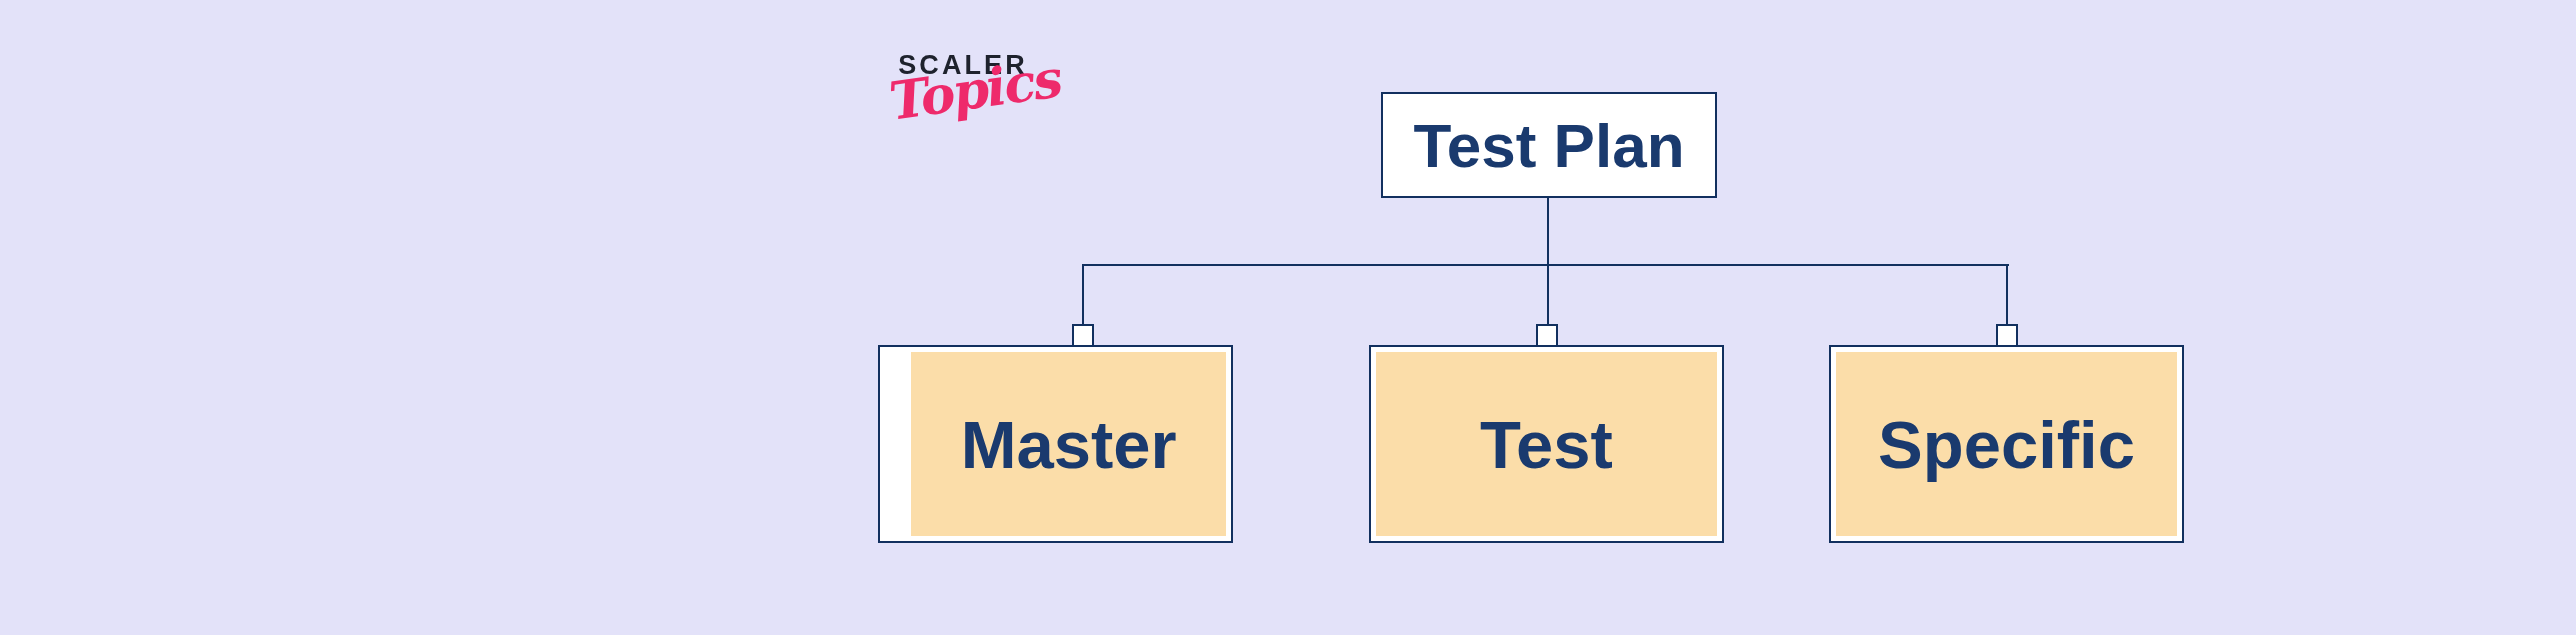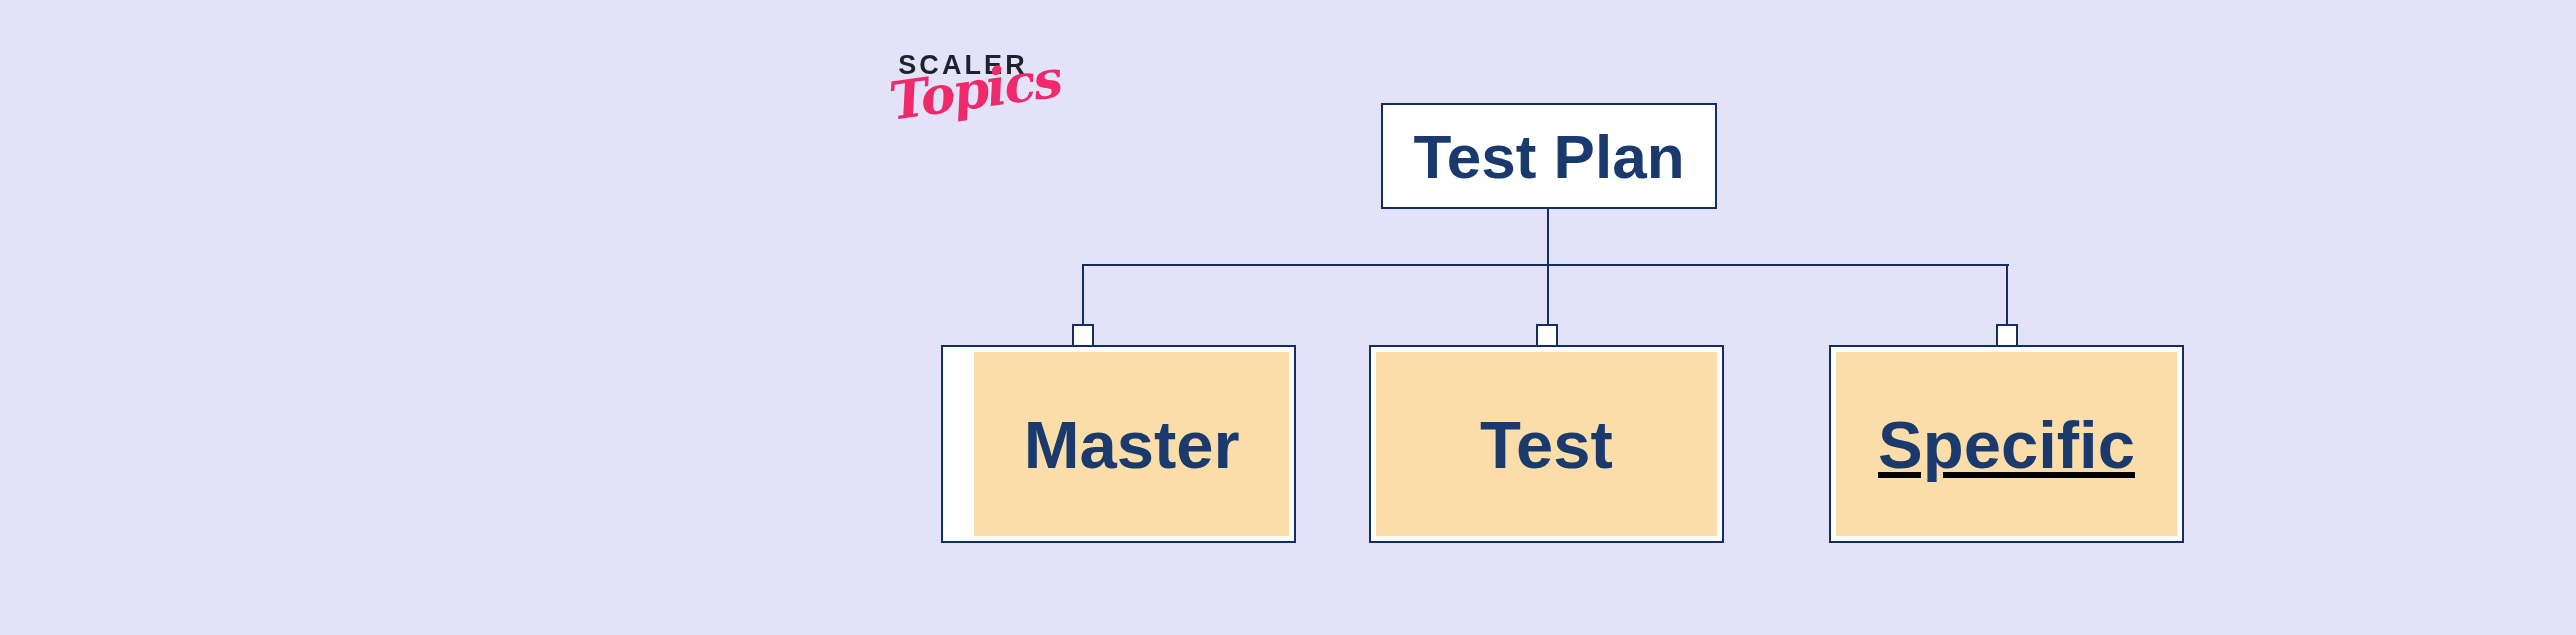--- a/index.html
+++ b/index.html
@@ -38,27 +38,27 @@
     letter-spacing:-2.1px;
   }
 
   
   .node{
     position:absolute;
     background:var(--node-fill);
     border:2.1px solid var(--line);
     display:flex;align-items:center;justify-content:center;
   }
-  .node-root{left:1381px;top:103px;width:336px;height:106px;}
+  .node-root{left:1381px;top:92px;width:336px;height:106px;}
   .node-root .label{font-size:62px;font-weight:bold;color:var(--text);}
 
   .node-child{top:345px;width:355px;height:198px;padding:4.6px;}
-  .child-master{left:941px;padding-left:31px;}
+  .child-master{left:878px;padding-left:31px;}
   .child-phase{left:1369px;}
-  .child-specific{left:1829px;text-decoration:underline;}
+  .child-specific{left:1829px;}
   .child-inner{
     width:100%;height:100%;
     background:var(--child-fill);
     display:flex;align-items:center;justify-content:center;
   }
   .node-child .label{font-size:67px;font-weight:bold;color:var(--text);}
 
   
   .conn{position:absolute;background:var(--line);}
   .conn-root-drop   {left:1547px;top:198px;width:2.1px;height:69px;}

